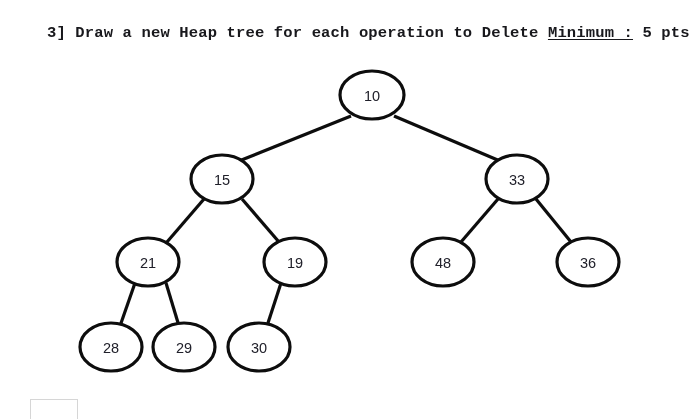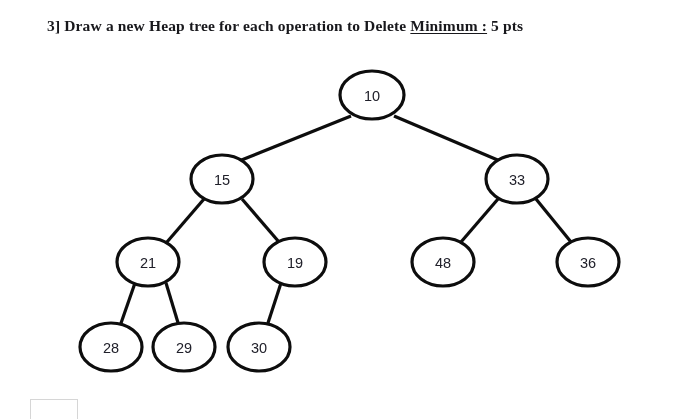--- a/index.html
+++ b/index.html
@@ -20,22 +20,22 @@
     left: 0;
     top: 0;
     width: 700px;
     height: 419px;
     background: #ffffff;
   }
 
   #title {
     position: absolute;
     left: 47px;
-    top: 17px;
-    font-family: Liberation Serif, serif;
+    top: 24px;
+    font-family: Liberation Mono, monospace;
     font-weight: bold;
     font-size: 15.5px;
     color: #18181c;
     white-space: nowrap;
     letter-spacing: 0.15px;
   }
   #title .u {
     text-decoration: underline;
     text-underline-offset: 2px;
   }

